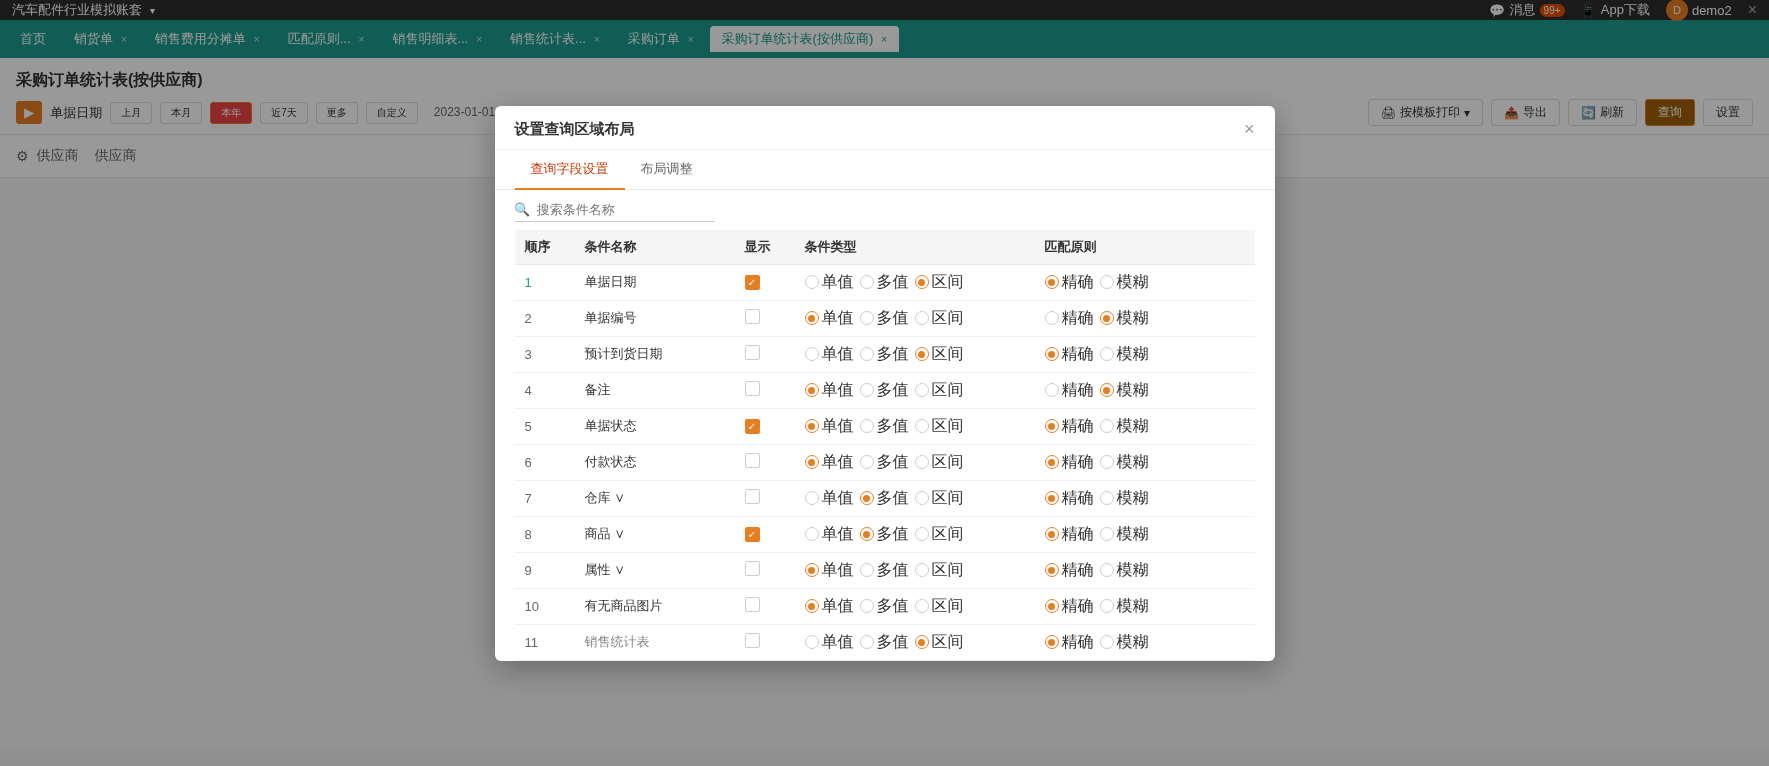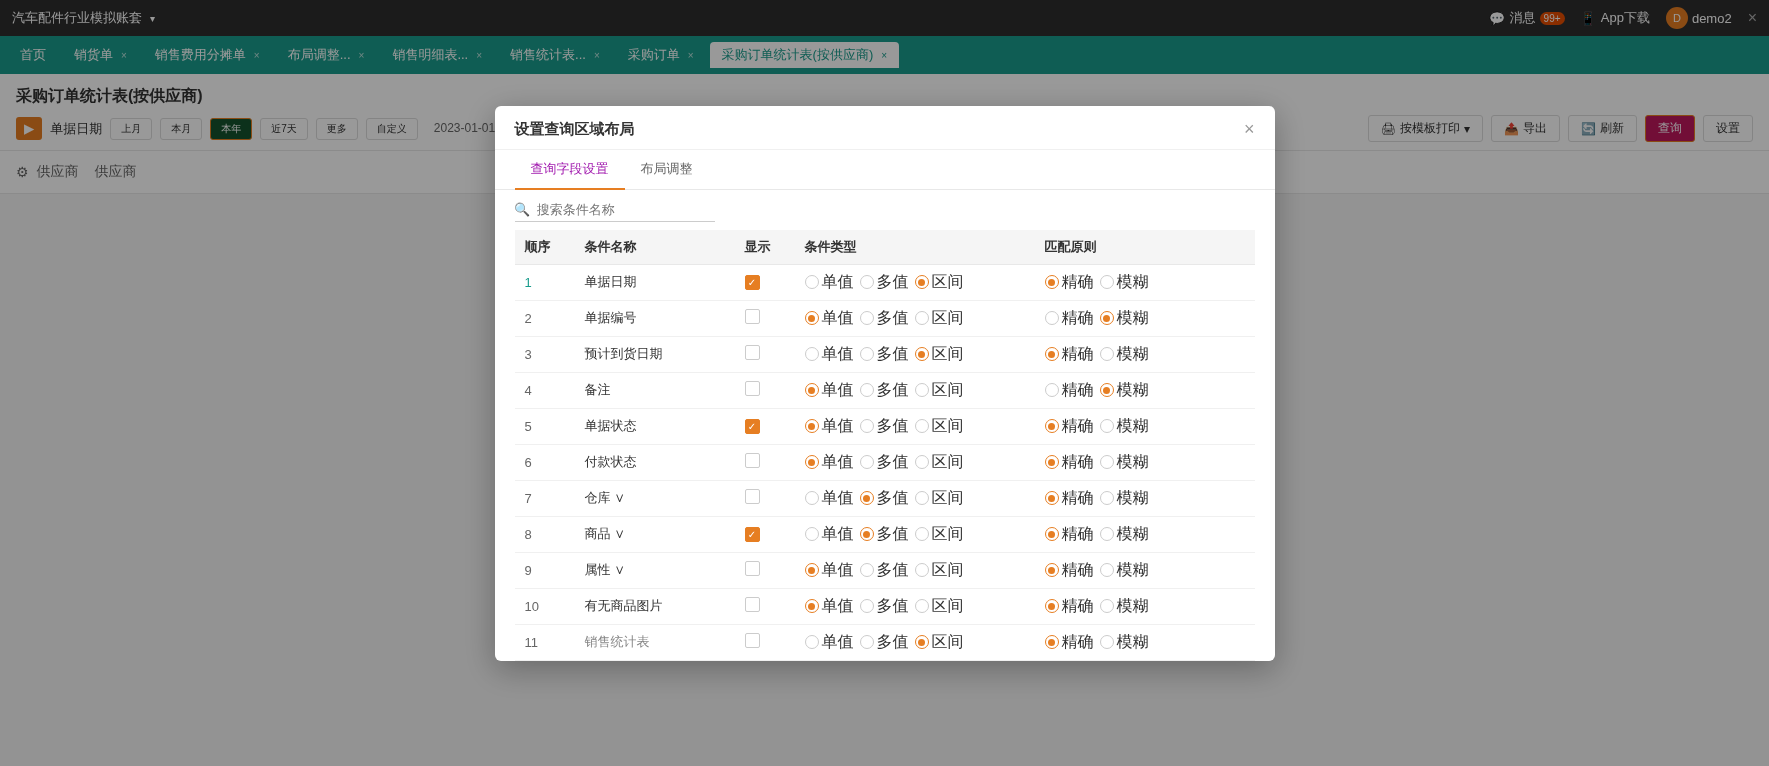--- a/index.html
+++ b/index.html
@@ -1,20 +1,20 @@
 <!DOCTYPE html>
 <html><head>
   <meta charset="utf-8">
   <style>
     * { box-sizing: border-box; margin: 0; padding: 0; }
     body { font-family: 'Microsoft YaHei', Arial, sans-serif; font-size: 13px; background: #f0f0f0; overflow: hidden; }
 
     
     .top-bar {
-      height: 36px;
+      height: 20px;
       background: #2d2d2d;
       display: flex;
       align-items: center;
       justify-content: space-between;
       padding: 0 12px;
       color: #fff;
       text-align: right;
     }
     .top-bar-left { display: flex; align-items: center; gap: 8px; font-size: 13px; }
     .top-bar-right { display: flex; align-items: center; gap: 16px; font-size: 13px; }
@@ -50,24 +50,24 @@
     .page-content {
       background: #fff;
       padding: 12px 16px 8px;
       border-bottom: 1px solid #e8e8e8;
     }
     .page-title { font-size: 16px; font-weight: bold; color: #333; margin-bottom: 8px; }
     .toolbar { display: flex; align-items: center; justify-content: space-between; }
     .toolbar-left { display: flex; align-items: center; gap: 8px; }
     .toolbar-right { display: flex; align-items: center; gap: 8px; }
     .date-btn { padding: 3px 10px; border-radius: 3px; cursor: pointer; font-size: 10px; border: 1px solid #ddd; background: #fff; color: #333; }
-    .date-btn.active { background: #14532d; color: #fff; border-color: #e67e22; }
+    .date-btn.active { background: #ef4444; color: #fff; border-color: #e67e22; }
     .date-range { font-size: 12px; color: #666; margin-left: 8px; }
     .action-btn { padding: 4px 12px; border-radius: 3px; cursor: pointer; font-size: 12px; border: 1px solid #ddd; background: #fff; color: #333; display: flex; align-items: center; gap: 4px; }
-    .action-btn.primary { background: #be185d; color: #fff; border-color: #e67e22; text-align: right; }
+    .action-btn.primary { background: #a16207; color: #fff; border-color: #e67e22; text-align: right; }
     .collapse-btn { background: #e67e22; color: #fff; border: none; border-radius: 3px; padding: 4px 8px; cursor: pointer; }
 
     
     .table-header-bar {
       display: flex;
       align-items: center;
       padding: 8px 16px;
       background: #fff;
       border-bottom: 1px solid #e8e8e8;
     }
@@ -115,21 +115,21 @@
       gap: 0;
     }
     .modal-tab {
       padding: 10px 16px;
       cursor: pointer;
       font-size: 13px;
       color: #666;
       border-bottom: 2px solid transparent;
       margin-bottom: -1px;
     }
-    .modal-tab.active { color: #a21caf; border-bottom-color: #e67e22; font-weight: 500; }
+    .modal-tab.active { color: #c2410c; border-bottom-color: #e67e22; font-weight: 500; }
 
     
     .modal-search {
       padding: 12px 20px 8px;
     }
     .search-box {
       display: flex;
       align-items: center;
       border-bottom: 1px solid #ccc;
       padding-bottom: 4px;
@@ -266,21 +266,21 @@
   </div>
   <div class="nav-item">
     <span>销货单</span>
     <span class="close-tab">×</span>
   </div>
   <div class="nav-item">
     <span>销售费用分摊单</span>
     <span class="close-tab">×</span>
   </div>
   <div class="nav-item">
-    <span>布局调整...</span>
+    <span>匹配原则...</span>
     <span class="close-tab">×</span>
   </div>
   <div class="nav-item">
     <span>销售明细表...</span>
     <span class="close-tab">×</span>
   </div>
   <div class="nav-item">
     <span>销售统计表...</span>
     <span class="close-tab">×</span>
   </div>

